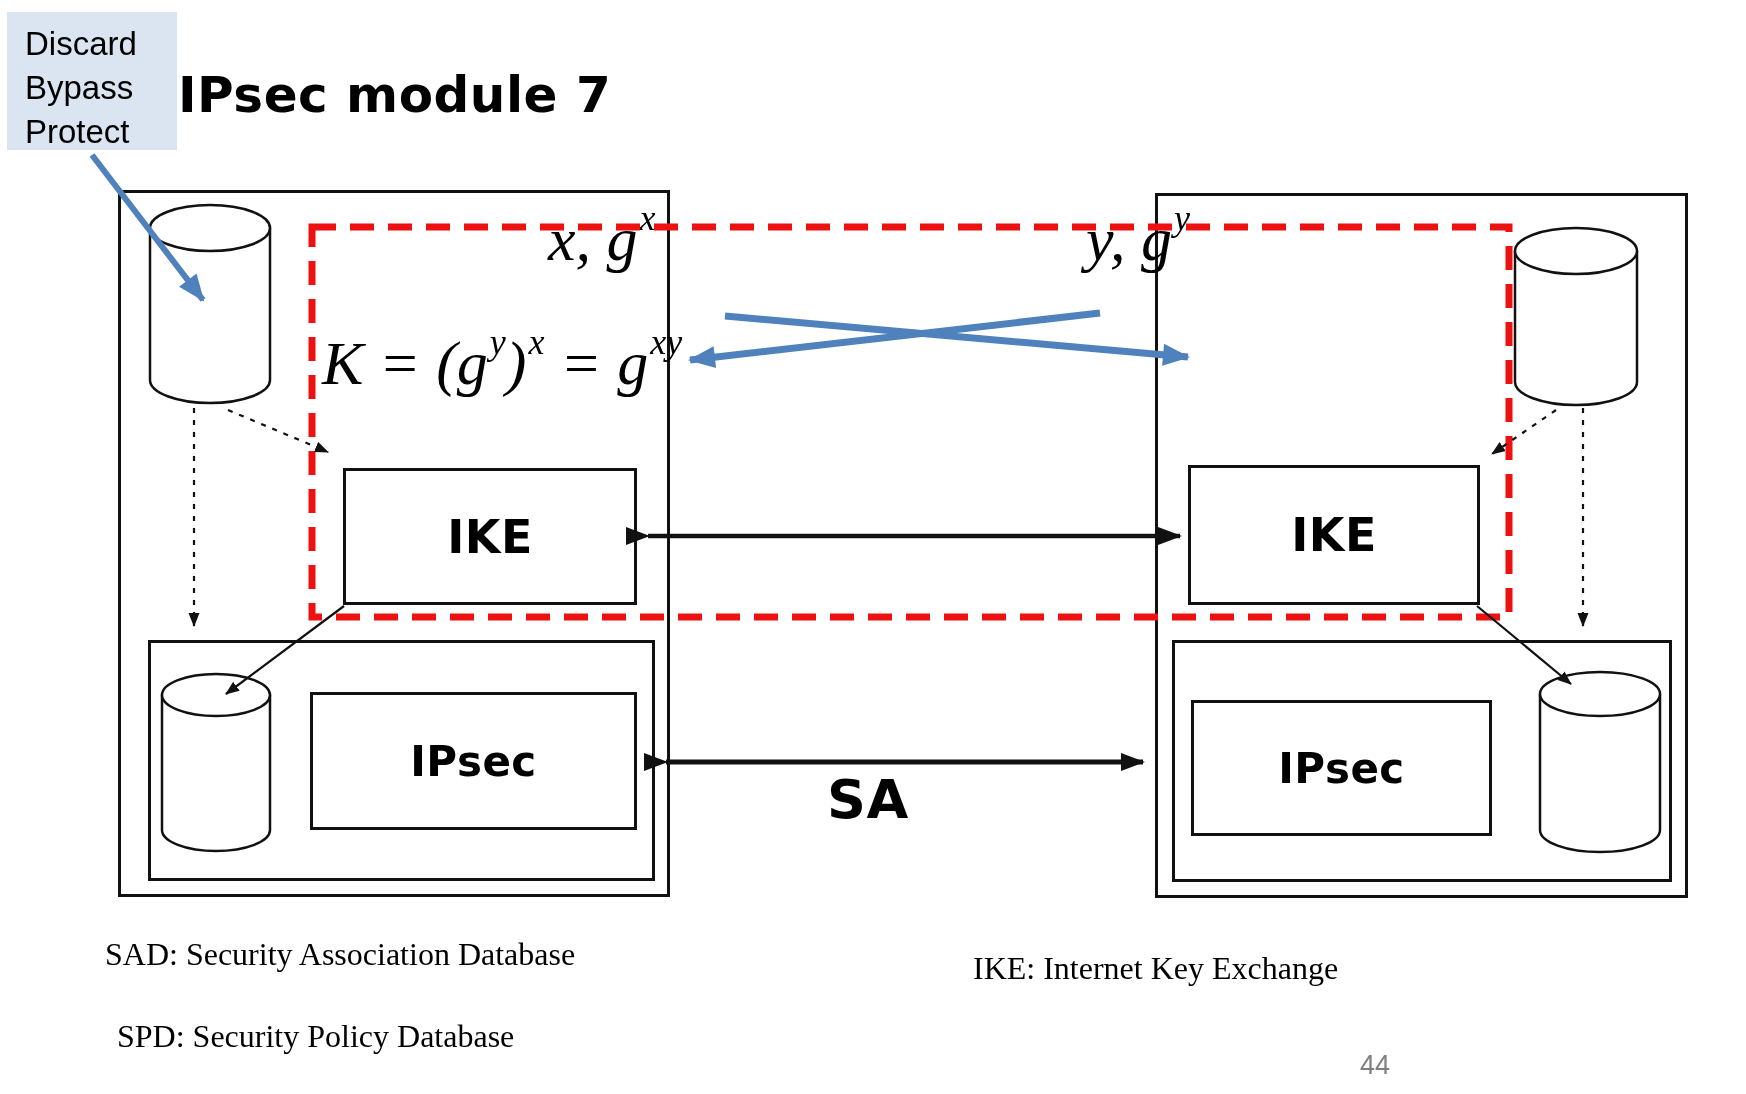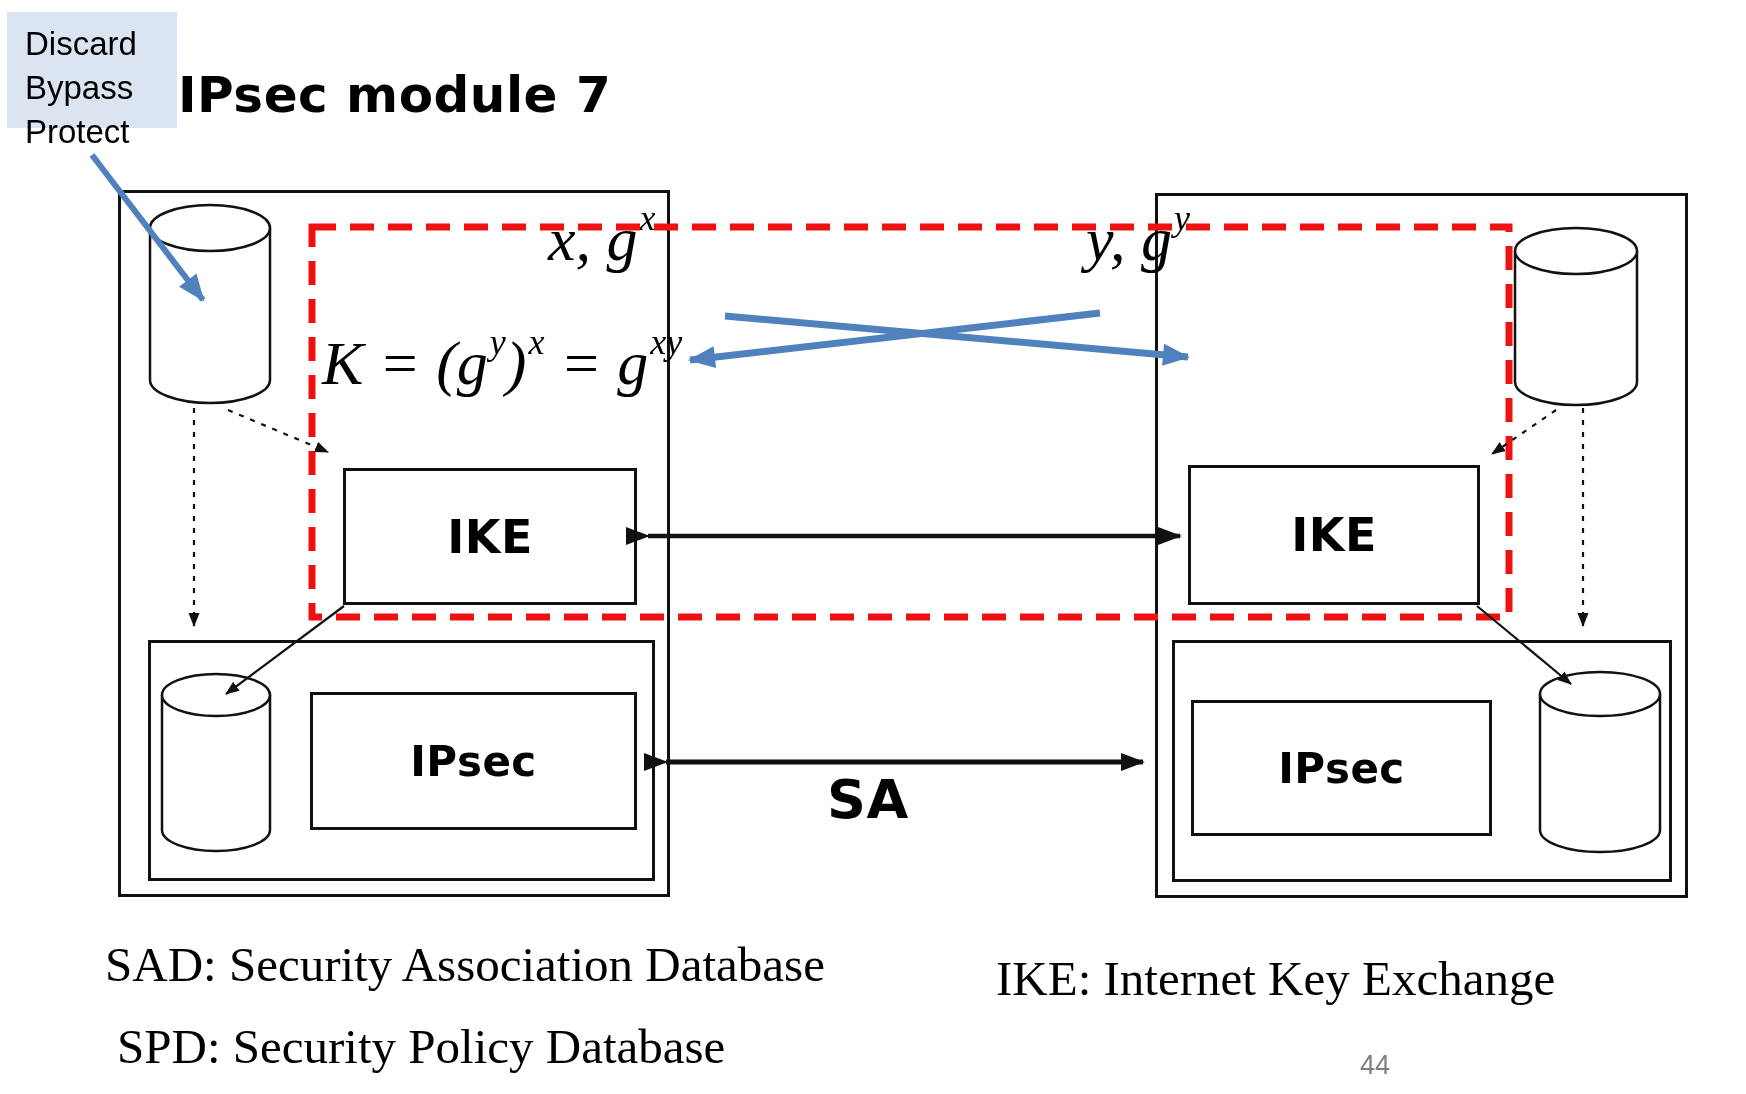--- a/index.html
+++ b/index.html
@@ -19,21 +19,21 @@
   .comic{font-family:"DejaVu Sans",sans-serif;font-weight:bold;color:#000;letter-spacing:0.5px;}
   .module-title{font-size:50px;white-space:nowrap;}
   .box-label{display:flex;align-items:center;justify-content:center;text-align:center;}
   .cyl-label{font-size:40px;text-align:center;}
   .formula{
     font-family:"Liberation Serif","DejaVu Serif",serif;font-style:italic;
     font-size:62px;color:#000;white-space:nowrap;line-height:1;
   }
   .formula .sup{font-size:36px;position:relative;top:-30px;margin-left:2px;}
   .legend-line{
-    font-family:"Liberation Serif","DejaVu Serif",serif;font-size:49px;color:#000;white-space:nowrap;
+    font-family:"Liberation Serif","DejaVu Serif",serif;font-size:32px;color:#000;white-space:nowrap;
   }
   .callout{
     background:var(--callout-fill);
     font-family:"Liberation Sans",sans-serif;font-size:33px;color:#000;
     line-height:44px;padding:10px 0 0 18px;box-sizing:border-box;
   }
   .page-number{font-family:"Liberation Sans",sans-serif;font-size:27px;color:var(--page-num);text-align:right;}
   .mk-blue{fill:var(--accent-blue);}
   .mk-black{fill:var(--ink);}
   .stroke-blue{stroke:var(--accent-blue);}
@@ -62,40 +62,40 @@
 
   <div class="box box-label comic z2" style="left:310px;top:692px;width:327px;height:138px;font-size:42px;">
     <span>IPsec</span>
   </div>
   <div class="box box-label comic z2" style="left:1191px;top:700px;width:301px;height:136px;font-size:42px;">
     <span>IPsec</span>
   </div>
 
   <div class="abs comic module-title" style="left:178px;top:66px;">IPsec module 7</div>
 
-  <div class="abs callout" style="left:7px;top:12px;width:170px;height:116px;">
+  <div class="abs callout" style="left:7px;top:12px;width:170px;height:138px;">
     <div>Discard</div>
     <div>Bypass</div>
     <div>Protect</div>
   </div>
 
   <div class="abs formula z3" style="left:548px;top:208px;"><span>x, g</span><span class="sup">x</span></div>
   <div class="abs formula z3" style="left:1086px;top:208px;"><span>y, g</span><span class="sup">y</span></div>
   <div class="abs formula z3" style="left:322px;top:332px;"><span>K = (g</span><span class="sup">y</span><span>)</span><span class="sup">x</span><span> = g</span><span class="sup">xy</span></div>
 
   <div class="abs comic cyl-label z3" style="left:150px;top:276px;width:120px;">SPD</div>
   <div class="abs comic cyl-label z3" style="left:1516px;top:286px;width:122px;">SPD</div>
   <div class="abs comic cyl-label z3" style="left:160px;top:716px;width:112px;font-size:38px;">SAD</div>
   <div class="abs comic cyl-label z3" style="left:1540px;top:714px;width:120px;font-size:38px;">SAD</div>
 
   <div class="abs comic" style="left:790px;top:768px;font-size:54px;margin-left:37px;">SA</div>
 
   <div class="abs legend-line" style="left:105px;top:936px;">SAD: Security Association Database</div>
   <div class="abs legend-line" style="left:105px;top:1018px;margin-left:12px;">SPD: Security Policy Database</div>
-  <div class="abs legend-line" style="left:996px;top:950px;font-family:Liberation Serif, serif;">IKE: Internet Key Exchange</div>
+  <div class="abs legend-line" style="left:973px;top:950px;font-family:Liberation Serif, serif;">IKE: Internet Key Exchange</div>
 
   <div class="abs page-number" style="left:1360px;top:1050px;">44</div>
 
   <svg id="overlay" width="1746" height="1094" viewBox="0 0 1746 1094">
     <defs>
       <marker id="mBlue" markerUnits="userSpaceOnUse" markerWidth="32" markerHeight="26" refX="27" refY="13" orient="auto">
         <path class="mk-blue" d="M2,2 L29,13 L2,24 Z"></path>
       </marker>
       <marker id="mBlackBig" markerUnits="userSpaceOnUse" markerWidth="28" markerHeight="24" refX="24" refY="11" orient="auto">
         <path class="mk-black" d="M2,2 L26,11 L2,20 Z"></path>

